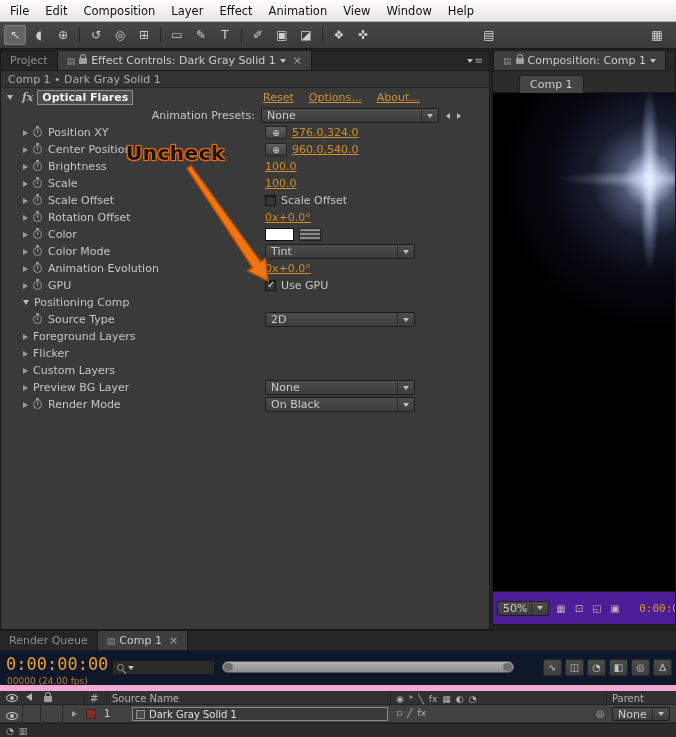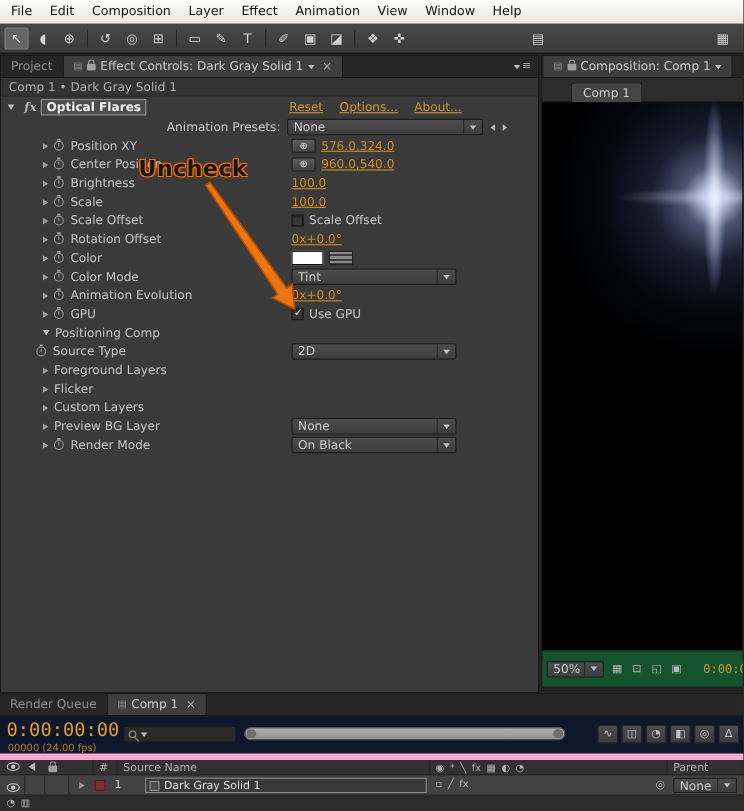--- a/index.html
+++ b/index.html
@@ -1,20 +1,20 @@
 <!DOCTYPE html>
 <html><head>
 <meta charset="utf-8">
 <style>
 *{box-sizing:border-box;margin:0;padding:0}
 html,body{width:676px;height:737px;overflow:hidden}
 body{position:relative;background:#232323;font-family:"DejaVu Sans","Liberation Sans",sans-serif;font-size:11px;color:#c6c6c6}
 
 
-.menubar{position:absolute;top:0;left:0;right:0;height:22px;background:linear-gradient(#fefefe,#e9e6e2);border-bottom:1px solid #b4b1ac;display:flex;align-items:flex-start;padding-left:2px;z-index:5}
+.menubar{position:absolute;top:0;left:0;right:0;height:22px;background:linear-gradient(#fefefe,#e9e6e2);border-bottom:1px solid #b4b1ac;display:flex;align-items:center;padding-left:2px;z-index:5}
 .menu-item{padding:3px 8px;color:#111;font-size:11.5px;cursor:default}
 
 
 .toolbar{position:absolute;top:22px;left:0;right:0;height:27px;background:linear-gradient(#474747,#3a3a3a);border-bottom:1px solid #181818;display:flex;align-items:center;padding:0 4px;z-index:5}
 #tools{display:flex;align-items:center;gap:2px}
 .tool{width:22px;height:20px;display:flex;align-items:center;justify-content:center;color:#cfcfcf;font-size:12px;border-radius:2px;cursor:default}
 .tool.active{background:#646464;border:1px solid #7e7e7e}
 .tsep{width:1px;height:16px;background:#262626;margin:0 3px}
 .tb-icon1{position:absolute;left:478px}
 .tb-icon2{position:absolute;right:8px}
@@ -42,21 +42,21 @@
 .ec-header{height:19px;display:flex;align-items:center;padding-left:6px}
 .ec-header-left{display:flex;align-items:center;gap:4px;width:256px;flex:none}
 .fx-badge{font-family:"DejaVu Serif",serif;font-style:italic;font-weight:bold;color:#b5b5b5}
 .effect-name{font-weight:bold;color:#f2f2f2;background:#4c4c4c;border:1px solid #8c8c8c;padding:0 4px;height:15px;display:flex;align-items:center}
 .ec-links{display:flex;gap:15px}
 .ec-link{color:#cf9335;text-decoration:underline;cursor:pointer}
 .presets-row{height:17px;display:flex;align-items:center}
 .presets-label{width:260px;flex:none;text-align:right;padding-right:6px}
 .preset-nav{display:flex;align-items:center;gap:7px;margin-left:7px}
 .ec-row{height:17px;display:flex;align-items:center}
-.ec-left{display:flex;align-items:center;width:262px;flex:none;padding-left:38px;overflow:hidden}
+.ec-left{display:flex;align-items:center;width:262px;flex:none;padding-left:22px;overflow:hidden}
 .ec-left.ind-2{padding-left:22px}
 .twirl{display:inline-block;width:0;height:0;margin-right:5px;flex:none}
 .twirl.right{border-left:5px solid #9a9a9a;border-top:3.5px solid transparent;border-bottom:3.5px solid transparent}
 .twirl.down{border-top:5px solid #bdbdbd;border-left:3.5px solid transparent;border-right:3.5px solid transparent}
 .twirl-spacer{width:10px;flex:none;display:inline-block}
 .sw{width:9px;height:9px;border:1px solid #989898;border-radius:50%;position:relative;margin-right:6px;flex:none;display:inline-block}
 .sw::before{content:"";position:absolute;left:2px;top:-3px;width:3px;height:2px;background:#989898}
 .sw::after{content:"";position:absolute;left:3px;top:1px;width:1px;height:3px;background:#989898}
 .ec-label{white-space:nowrap}
 .ec-val{display:flex;align-items:center;gap:5px;padding-left:2px}
@@ -73,21 +73,21 @@
 .dd.wide{width:178px}
 
 
 .comp-nav{position:absolute;top:20px;left:0;right:0;height:22px;background:#2c2c2c;border-bottom:1px solid #191919}
 .comp-nav-btn{position:absolute;left:26px;top:4px;height:18px;padding:0 10px;background:#454545;border:1px solid #202020;border-bottom:none;border-radius:3px 3px 0 0;display:flex;align-items:center;color:#ccc}
 .viewport{position:absolute;top:42px;left:0;right:0;bottom:24px;background:#000;overflow:hidden}
 .flare{position:absolute;inset:0;background:
  radial-gradient(ellipse 14px 120px at 86% 17%,rgba(235,240,255,.8),rgba(170,190,240,.25) 55%,transparent 75%),
  radial-gradient(ellipse 130px 12px at 86% 17%,rgba(220,230,255,.45),transparent 70%),
  radial-gradient(circle at 86% 17%,#ffffff 0,rgba(212,222,250,.9) 9px,rgba(150,170,225,.5) 28px,rgba(95,115,185,.25) 58px,rgba(55,70,135,.13) 100px,transparent 150px)}
-.comp-bottombar{position:absolute;left:0;right:0;bottom:0;height:16px;background:#14532d;border-top:1px solid #1c1c1c;display:flex;align-items:center;gap:4px;padding:16px 4px;overflow:hidden}
+.comp-bottombar{position:absolute;left:0;right:0;bottom:0;height:16px;background:#4c1d95;border-top:1px solid #1c1c1c;display:flex;align-items:center;gap:4px;padding:16px 4px;overflow:hidden}
 .cbtn{min-width:16px;height:16px;display:inline-flex;align-items:center;justify-content:center;color:#b8b8b8;font-size:10px}
 .dd.zoom{width:52px;flex:none}
 .comp-tc{margin-left:auto;color:#d8962c;font-family:"DejaVu Sans Mono",monospace;font-size:11px;white-space:nowrap;margin-right:-8px}
 
 
 .timeline{position:absolute;top:630px;left:0;width:676px;height:107px;background:#333;border-top:1px solid #191919}
 .tl-top{position:relative;height:40px;background:#0f172a;border-bottom:6px solid #f9a8d4}
 .tc{position:absolute;left:6px;top:3px;font-family:"DejaVu Sans Mono",monospace;font-size:17px;color:#e8a030}
 .tc-sub{position:absolute;left:7px;top:25px;font-size:9px;color:#bc7c26}
 .searchbox{position:absolute;left:112px;top:9px;width:103px;height:15px;background:#2a2a2a;border:1px solid #181818;border-radius:2px;display:flex;align-items:center;gap:4px;padding:0 4px}

